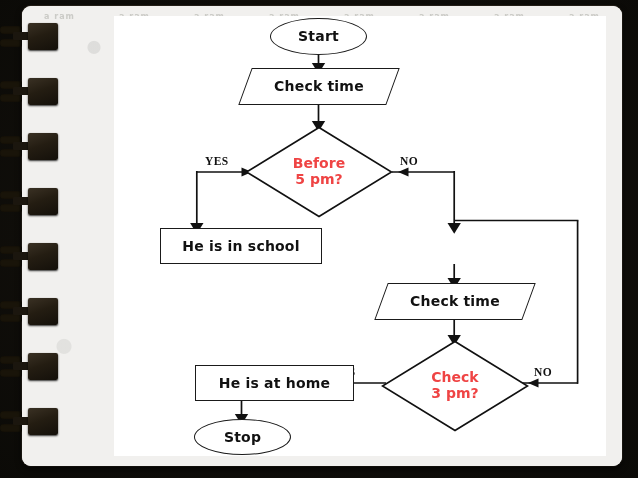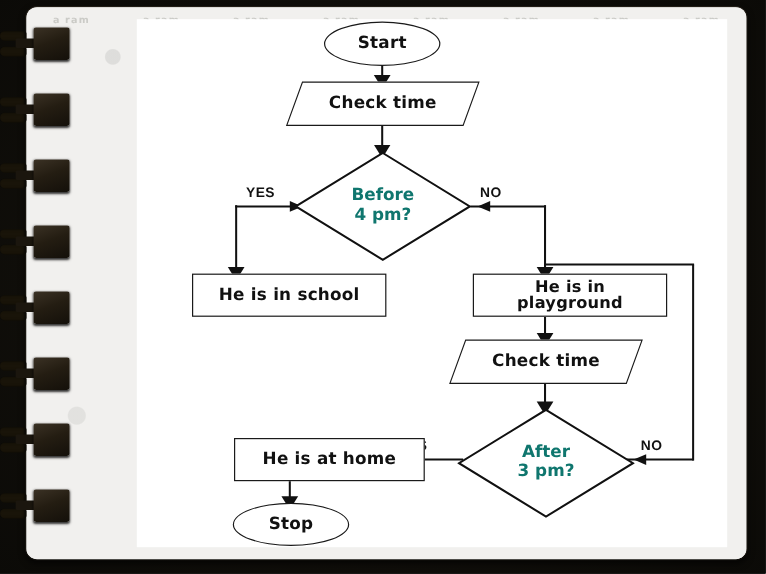--- a/index.html
+++ b/index.html
@@ -203,26 +203,26 @@
   .decision-label {
     position: absolute;
     inset: 0;
     display: flex;
     align-items: center;
     justify-content: center;
     text-align: center;
     font-family: "DejaVu Sans", sans-serif;
     font-weight: bold;
     font-size: 14px;
-    color: #0f766e;
+    color: #ef4444;
     line-height: 1.12;
   }
   .branch-label {
     position: absolute;
-    font-family: Liberation Sans, sans-serif;
+    font-family: Liberation Serif, serif;
     font-weight: bold;
     font-size: 11.5px;
     color: #111;
     letter-spacing: 0.4px;
     white-space: nowrap;
   }
   #connectors {
     position: absolute;
     left: 0;
     top: 0;
@@ -306,50 +306,44 @@
       <span>Check time</span>
     </div>
 
     <div class="decision-wrap" style="left:245px; top:126px; width:148px; height:92px;">
       <svg width="148" height="92" viewBox="0 0 148 92" xmlns="http://www.w3.org/2000/svg">
         <polygon points="74,1.5 146.5,46 74,90.5 1.5,46" fill="#fff" stroke="#111" stroke-width="1.7"></polygon>
       </svg>
       <div class="decision-label">
         <div>
           <div>Before</div>
-          <div>4 pm?</div>
+          <div>5 pm?</div>
         </div>
       </div>
     </div>
 
     <div class="branch-label" style="left:205px; top:155px;">YES</div>
     <div class="branch-label" style="left:400px; top:155px;">NO</div>
 
     <div class="node process" style="left:128px; top:228px; width:162px; height:36px;">
       <span>He is in school</span>
     </div>
 
-    <div class="node process" style="left:362px; top:228px; width:162px; height:36px; font-size:13.5px;">
-      <span>
-        <span style="display:block;">He is in</span>
-        <span style="display:block;">playground</span>
-      </span>
-    </div>
 
     <div class="node io" style="left:381px; top:283px; width:148px; height:37px;">
       <span>Check time</span>
     </div>
 
     <div class="decision-wrap" style="left:381px; top:340px; width:148px; height:92px;">
       <svg width="148" height="92" viewBox="0 0 148 92" xmlns="http://www.w3.org/2000/svg">
         <polygon points="74,1.5 146.5,46 74,90.5 1.5,46" fill="#fff" stroke="#111" stroke-width="1.7"></polygon>
       </svg>
       <div class="decision-label">
         <div>
-          <div>After</div>
+          <div>Check</div>
           <div>3 pm?</div>
         </div>
       </div>
     </div>
 
     <div class="branch-label" style="left:332px; top:366px;">YES</div>
     <div class="branch-label" style="left:534px; top:366px;">NO</div>
 
     <div class="node terminator" style="left:194px; top:419px; width:97px; height:36px;">
       <span>Stop</span>

